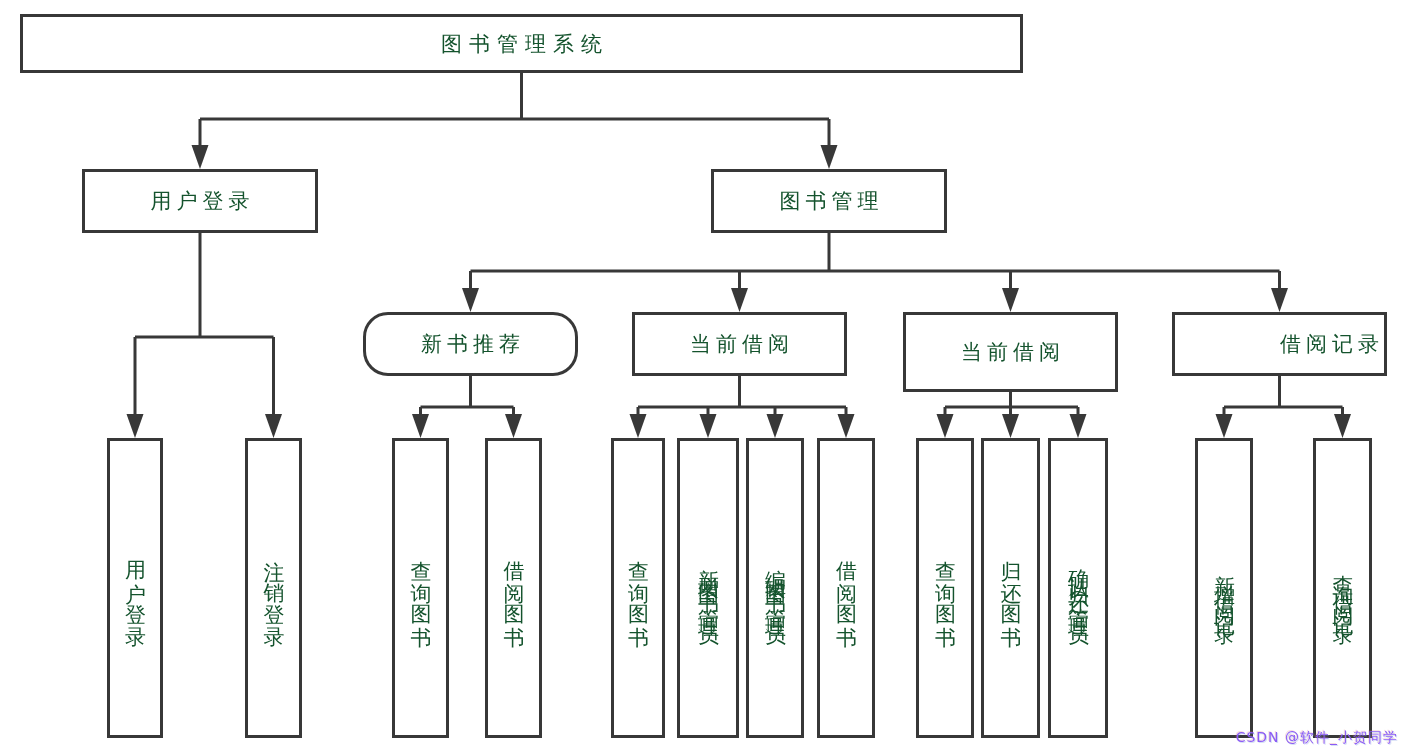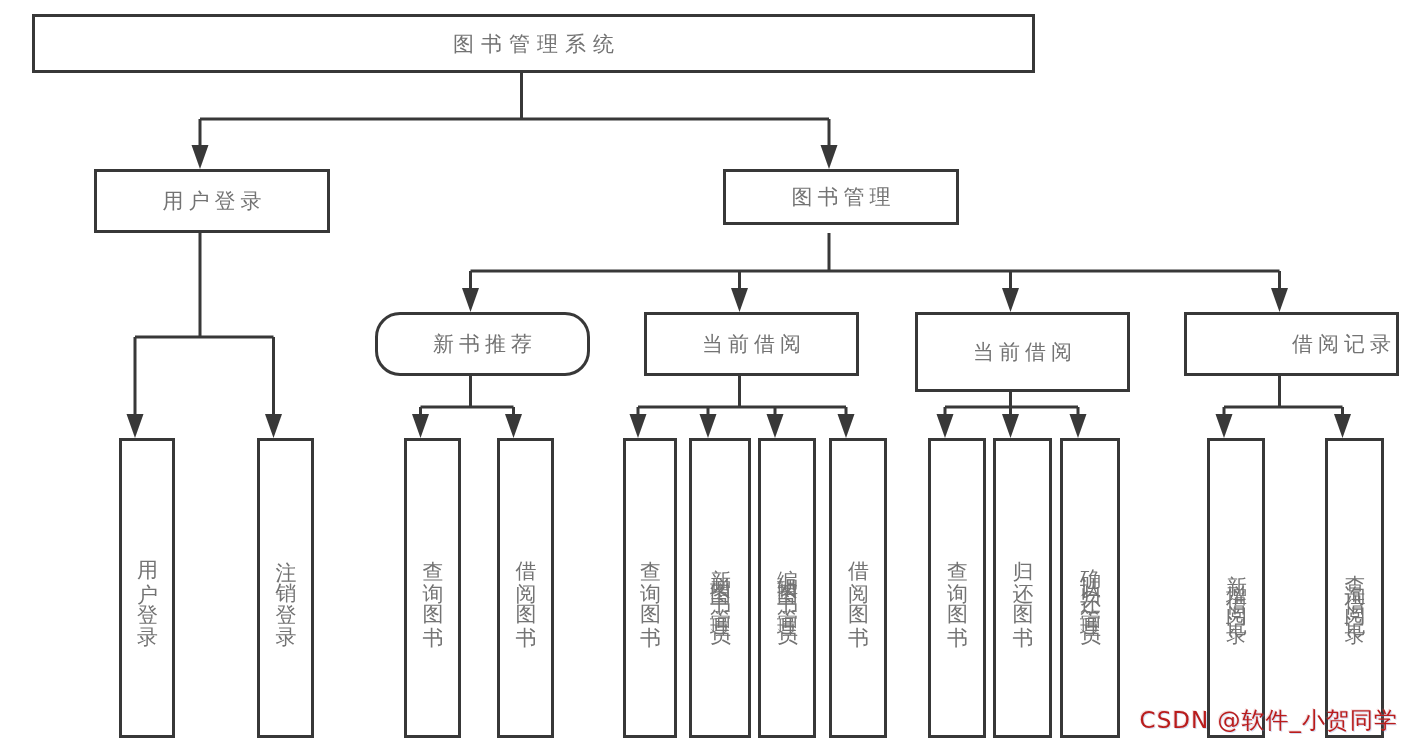--- a/index.html
+++ b/index.html
@@ -9,45 +9,44 @@
     background:#ffffff;
     font-family:"DejaVu Sans","Liberation Sans",sans-serif;
     overflow:hidden;
   }
   .connectors { position:absolute; left:0; top:0; z-index:1; }
   .box {
     position:absolute;
     box-sizing:border-box;
     border:3px solid #383838;
     background:#ffffff;
-    color:#737373;
+    color:#14532d;
     display:flex;
     align-items:center;
     justify-content:center;
     z-index:2;
     font-size:21px;
-    margin-left:12px;
   }
   .hlabel { letter-spacing:5px; text-indent:5px; white-space:nowrap; }
   .root-label { letter-spacing:7px; text-indent:7px; }
   .vtext {
     writing-mode:vertical-rl;
     text-orientation:mixed;
     line-height:1;
     white-space:nowrap;
   }
   .sp4 { letter-spacing:22px; }
   .sp6 { letter-spacing:10px; }
   .sp9 { letter-spacing:8px; }
   .watermark {
     position:absolute;
-    right:7px; bottom:11px;
+    right:7px; bottom:0;
     z-index:3;
-    font-size:23px;
-    color:#b91c1c;
+    font-size:14px;
+    color:#8b5cf6;
     letter-spacing:1px;
     white-space:nowrap;
     text-shadow:1px 1px 0 rgba(120,150,220,0.30), -1px -1px 0 rgba(220,120,120,0.25);
   }
 </style>
 </head>
 <body>
 
 <div class="canvas">
 
@@ -94,21 +93,21 @@
     </g>
   </svg>
 
   <div class="box" style="left:20px; top:14px; width:1003px; height:59px;">
     <span class="hlabel root-label">图书管理系统</span>
   </div>
 
   <div class="box" style="left:82px; top:169px; width:236px; height:64px;">
     <span class="hlabel">用户登录</span>
   </div>
-  <div class="box" style="left:711px; top:169px; width:236px; height:56px;">
+  <div class="box" style="left:711px; top:169px; width:236px; height:64px;">
     <span class="hlabel">图书管理</span>
   </div>
 
   <div class="box" style="left:363px; top:312px; width:215px; height:64px;border-radius:25px;">
     <span class="hlabel">新书推荐</span>
   </div>
   <div class="box" style="left:632px; top:312px; width:215px; height:64px;">
     <span class="hlabel">当前借阅</span>
   </div>
   <div class="box" style="left:903px; top:312px; width:215px; height:80px;">

